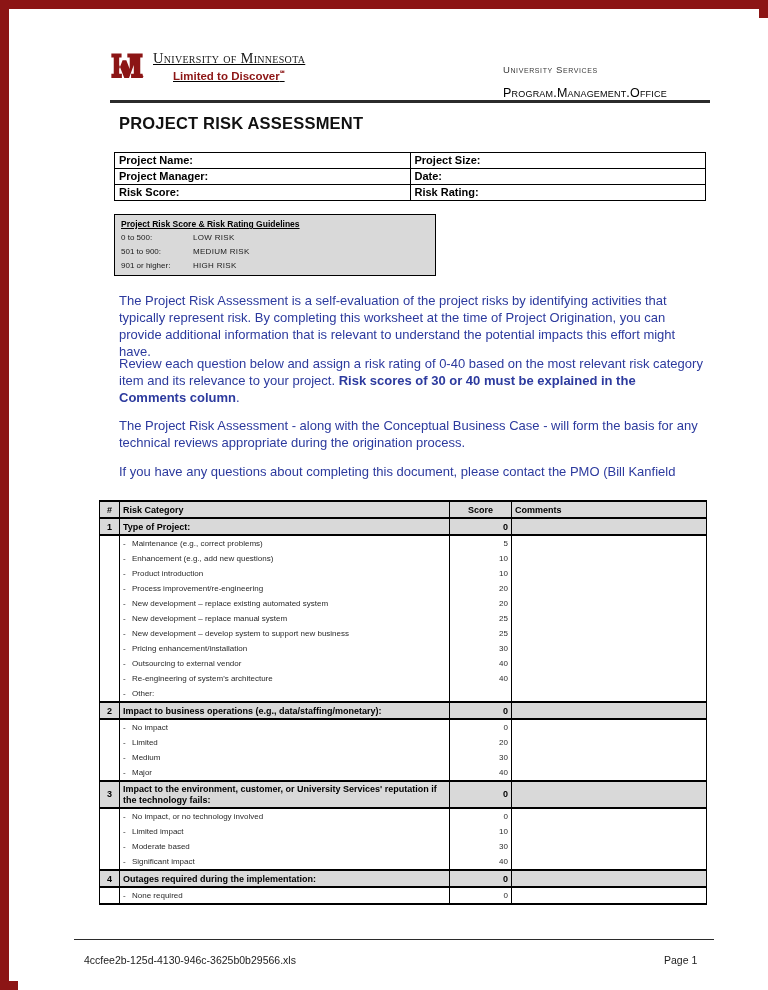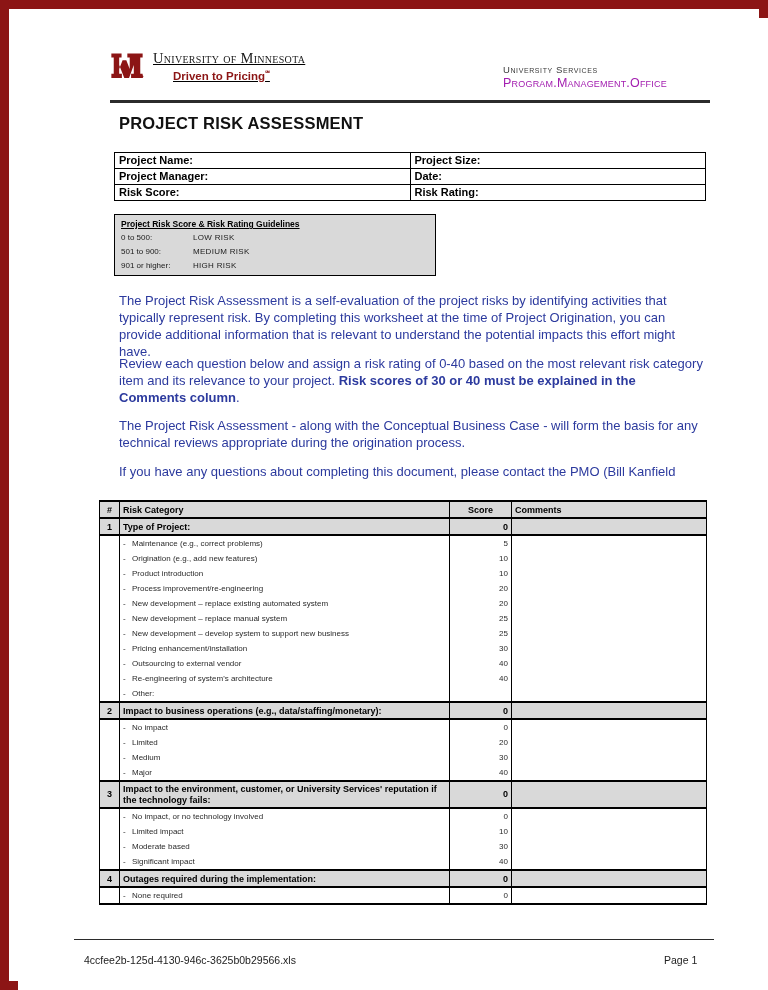--- a/index.html
+++ b/index.html
@@ -79,25 +79,25 @@
   }
   .us-line {
     font-size: 9.5px;
     color: #3a3a3a;
     font-variant: small-caps;
     letter-spacing: 0.6px;
     white-space: nowrap;
   }
   .pmo-line {
     font-size: 12.5px;
-    color: #a21caf;
+    color: #000000;
     font-variant: small-caps;
     letter-spacing: 0.2px;
     white-space: nowrap;
-    margin-top: 1px;
+    margin-top: 11px;
   }
 
   .header-rule {
     position: absolute;
     top: 82px;
     left: 92px;
     width: 600px;
     height: 2.5px;
     background: #2b2b2b;
   }
@@ -272,21 +272,21 @@
 <div class="page-inner">
 
   <div class="doc-header">
     <div class="brand-left">
       <svg class="um-logo" viewBox="0 0 100 94">
         <path d="M4 10 L34 10 L34 22 L27 22 L27 56 L37 30 L48 30 L58 56 L58 22 L51 22 L51 10 L96 10 L96 22 L89 22 L89 70 L96 70 L96 82 L62 82 L62 70 L70 70 L70 44 L56 82 L42 82 L27 44 L27 70 L35 70 L35 82 L4 82 L4 70 L11 70 L11 22 L4 22 Z" fill="#8c1515"></path>
         <circle cx="94" cy="78" r="4" fill="#8c1515"></circle>
       </svg>
       <div class="brand-text">
         <div class="um-name">University of Minnesota</div>
-        <div class="um-tag"><span>Driven to Pricing</span><sup>℠</sup></div>
+        <div class="um-tag"><span>Limited to Discover</span><sup>℠</sup></div>
       </div>
     </div>
     <div class="brand-right">
       <div class="us-line">University Services</div>
       <div class="pmo-line">Program.Management.Office</div>
     </div>
   </div>
   <div class="header-rule"></div>
 
   <div class="doc-title">PROJECT RISK ASSESSMENT</div>
@@ -352,21 +352,21 @@
         <td></td>
       </tr>
       <tr class="item first">
             <td></td>
             <td><span class="dash">-</span><span>Maintenance (e.g., correct problems)</span></td>
             <td class="score">5</td>
             <td></td>
           </tr>
       <tr class="item">
             <td></td>
-            <td><span class="dash">-</span><span>Origination (e.g., add new features)</span></td>
+            <td><span class="dash">-</span><span>Enhancement (e.g., add new questions)</span></td>
             <td class="score">10</td>
             <td></td>
           </tr>
       <tr class="item">
             <td></td>
             <td><span class="dash">-</span><span>Product introduction</span></td>
             <td class="score">10</td>
             <td></td>
           </tr>
       <tr class="item">

